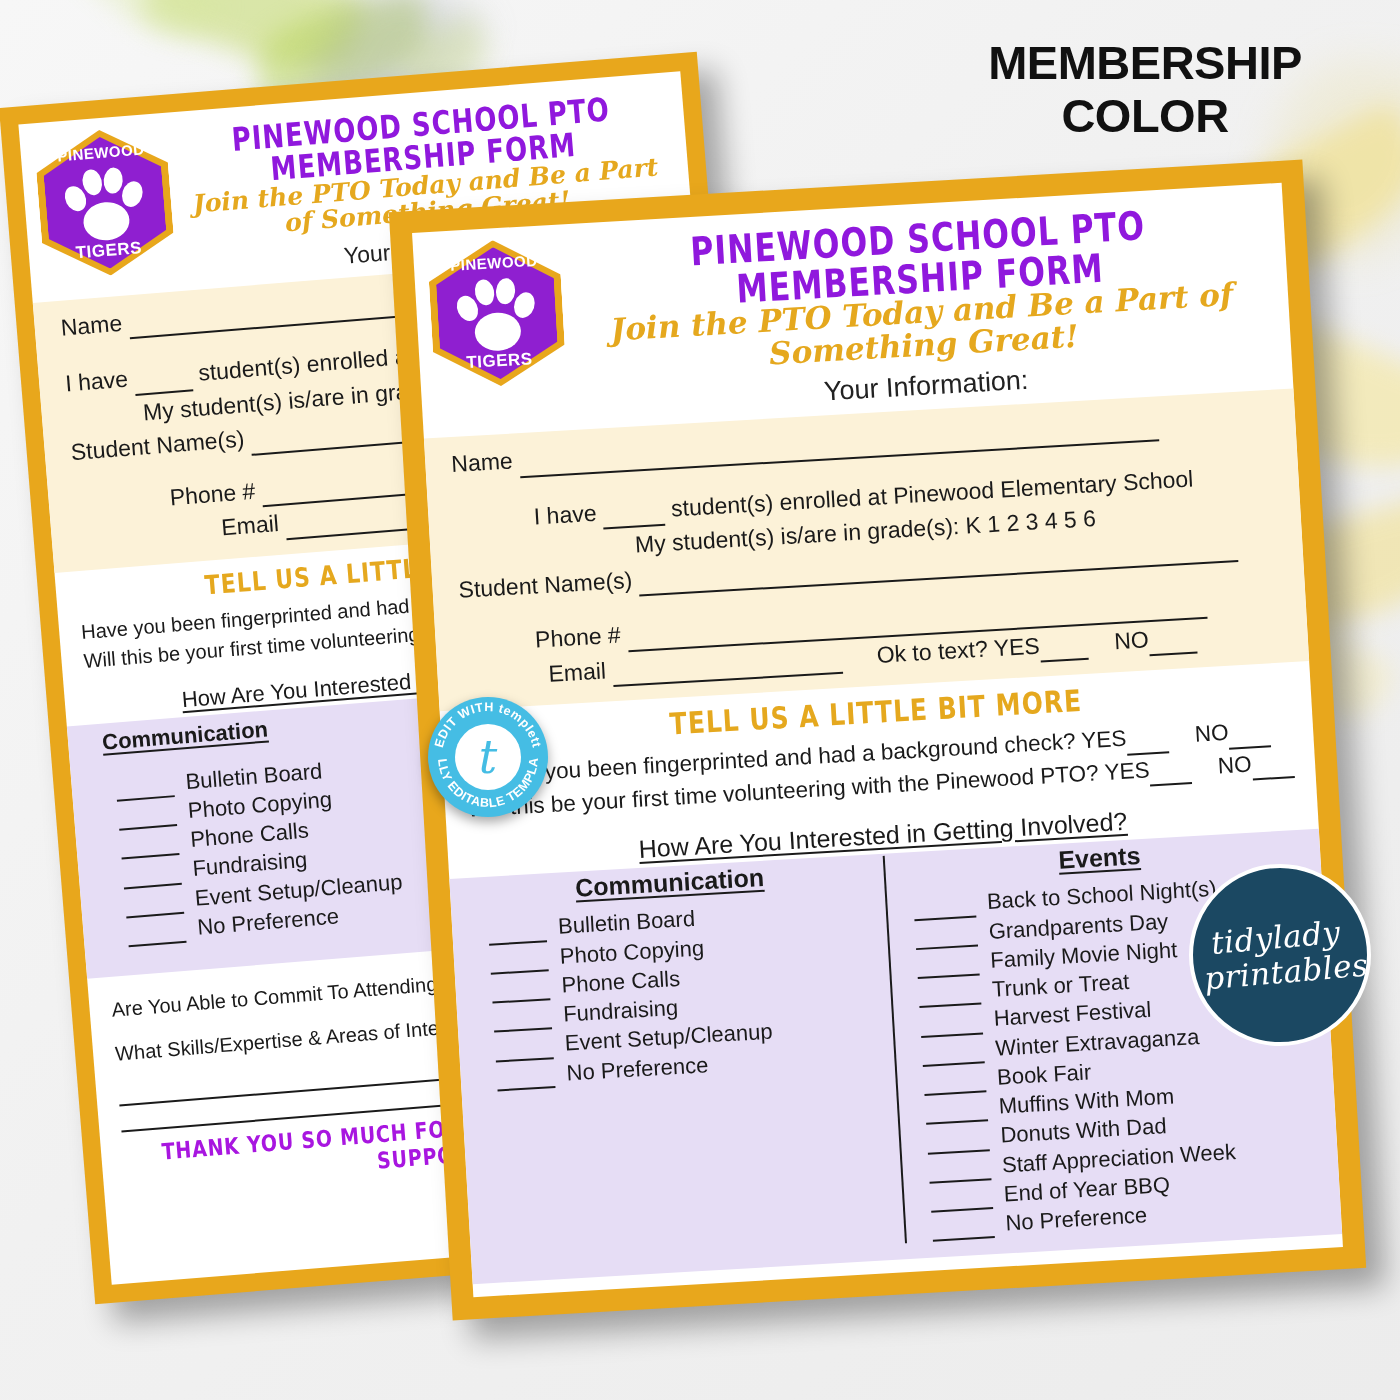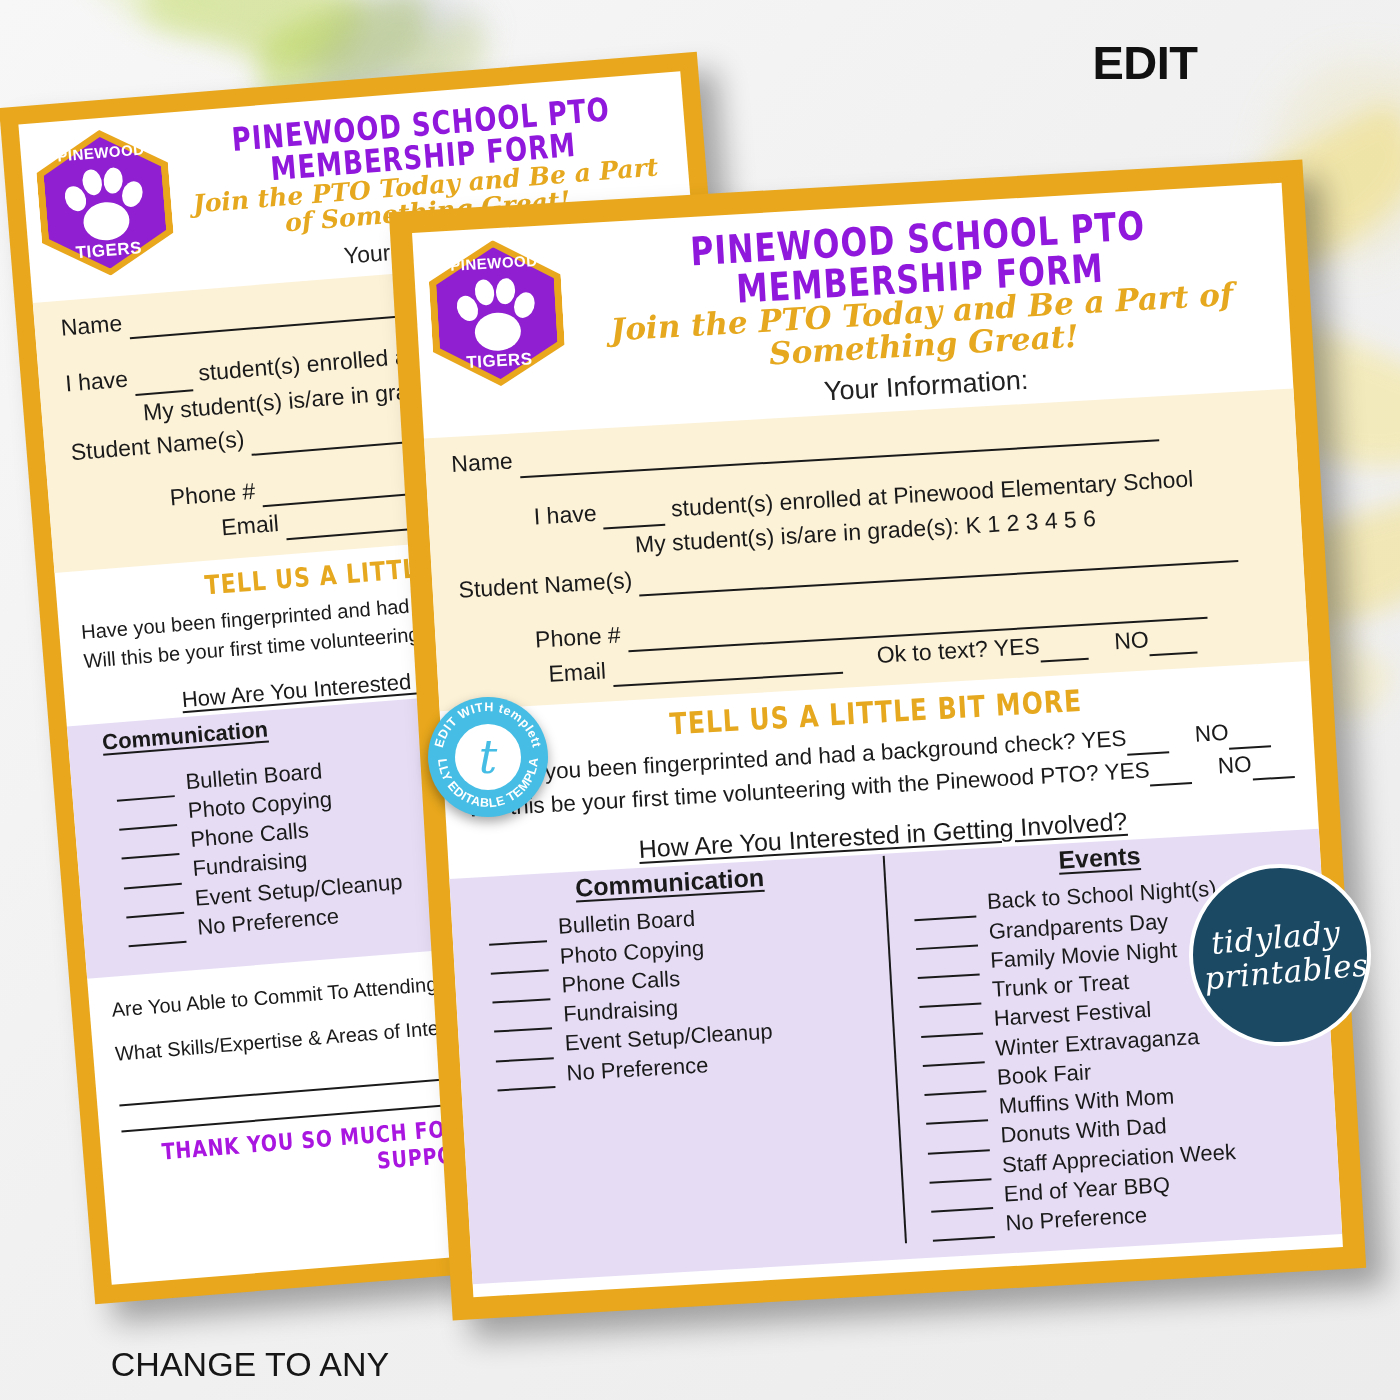--- a/index.html
+++ b/index.html
@@ -560,25 +560,25 @@
           <span>NO</span><span class="ln" style="width:42px"></span>
         </div>
         <div class="qline" style="margin-top:6px">What Skills/Expertise &amp; Areas of Interest Would You Like to offer to the PTO?</div>
       </div>
 
     </div>
   </div>
 </div>
 
 <div id="headline">
-  <div>EDIT</div>
+  <div>MEMBERSHIP</div>
+  <div>COLOR</div>
 </div>
 
 <div id="caption">
-  <div>CHANGE TO ANY</div>
 </div>
 
 <div id="templett-badge">
   <svg class="arc" viewBox="0 0 120 120">
     <defs>
       <path id="arcTop" d="M 14,60 A 46,46 0 0 1 106,60"></path>
       <path id="arcBot" d="M 10,60 A 50,50 0 0 0 110,60"></path>
     </defs>
     <text><textPath href="#arcTop" startOffset="50%" text-anchor="middle" id="tp-top">EDIT WITH templett</textPath></text>
     <text><textPath href="#arcBot" startOffset="50%" text-anchor="middle" id="tp-bot">FULLY EDITABLE TEMPLATE</textPath></text>

